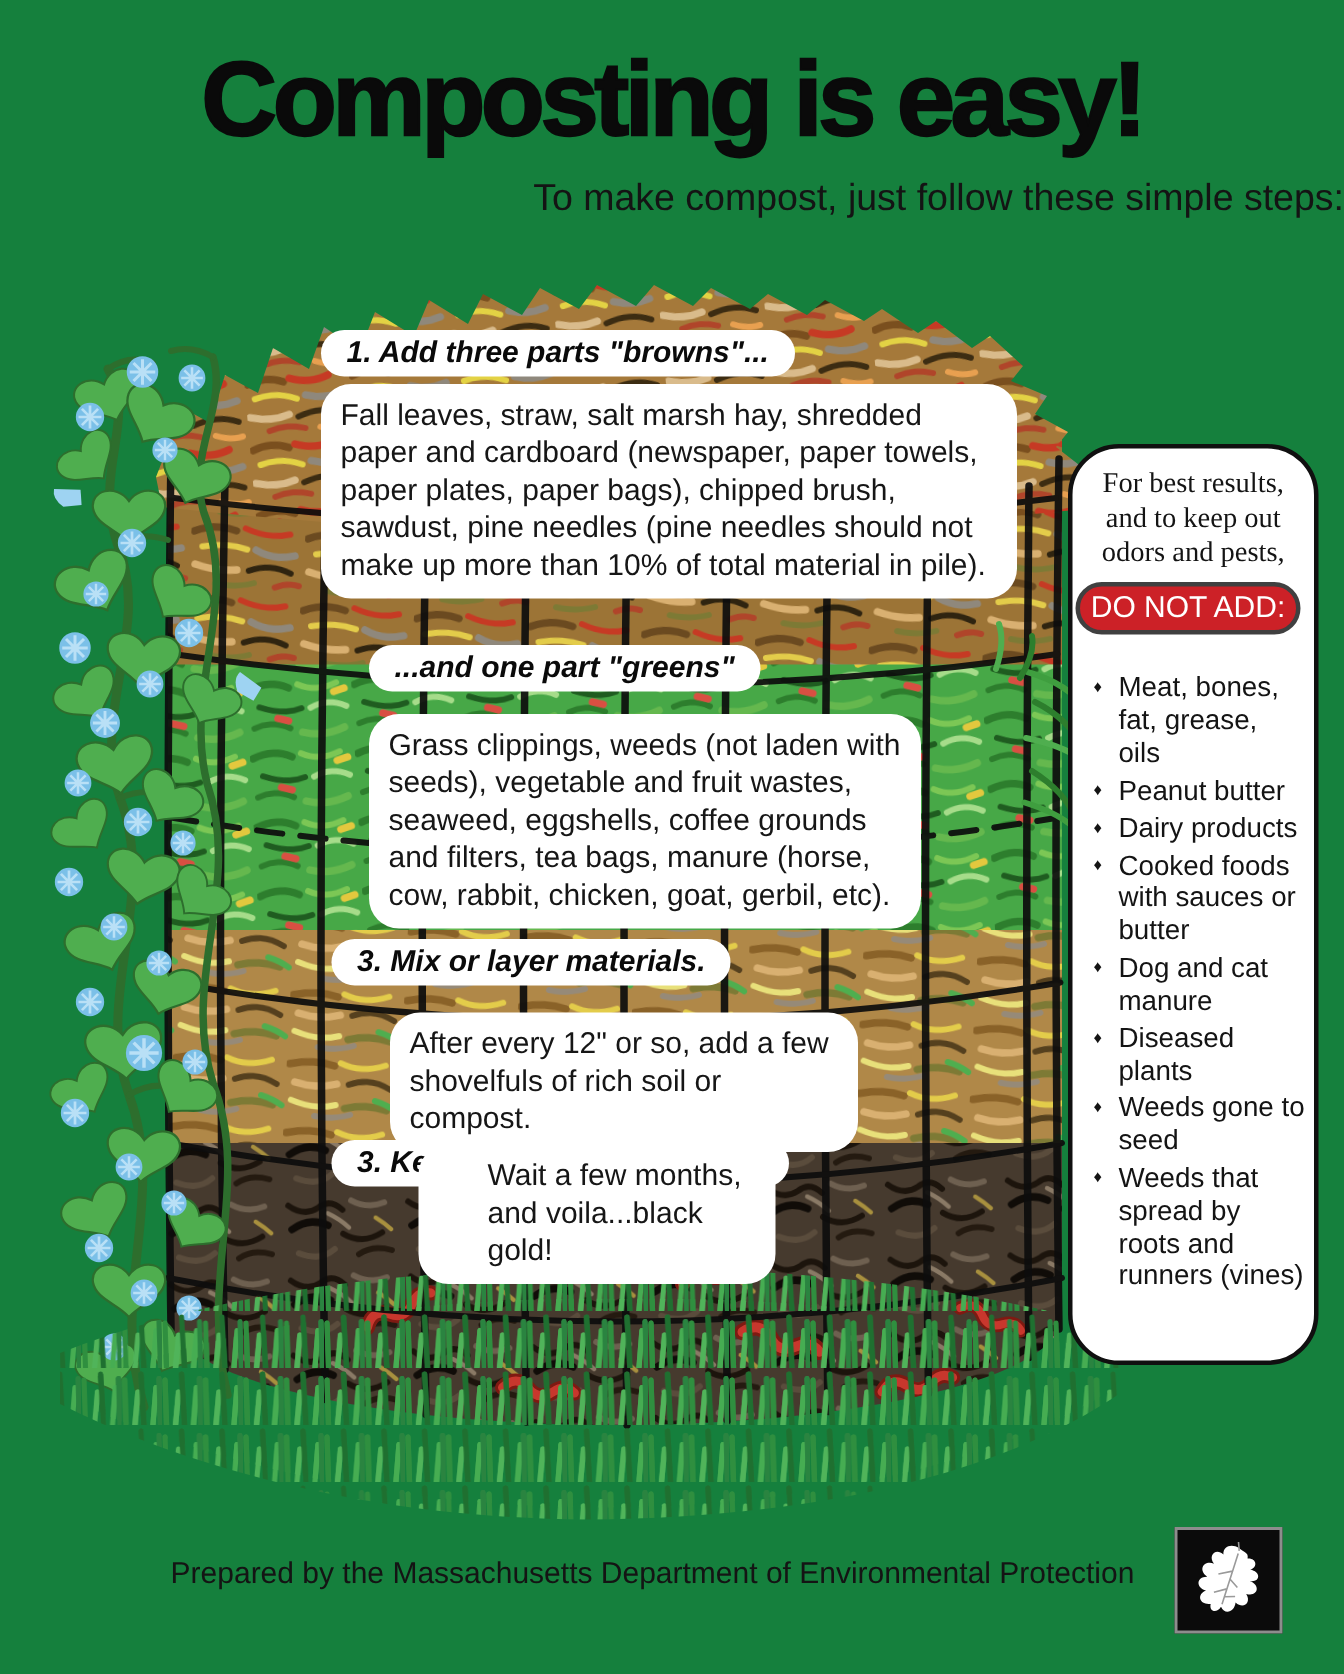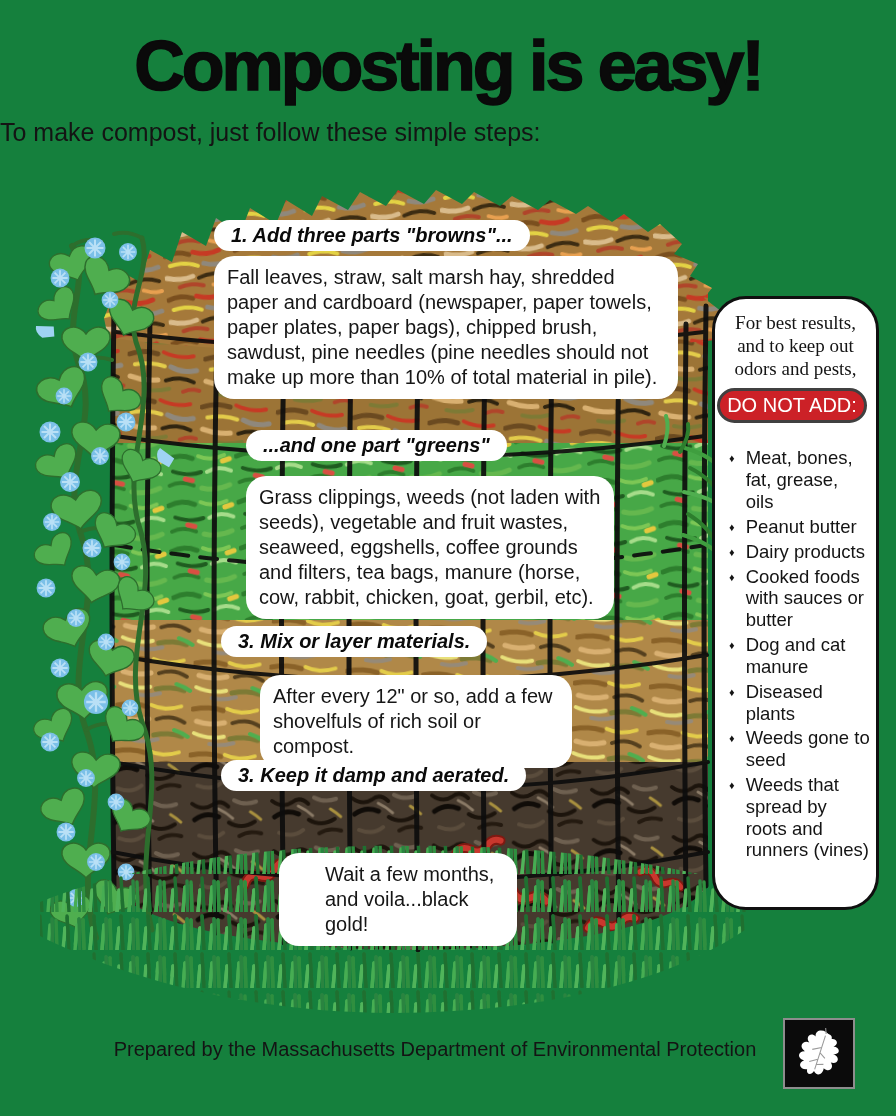--- a/index.html
+++ b/index.html
@@ -8,39 +8,39 @@
     position:relative; width:896px; height:1116px; background:#15803d;
     font-family:"Liberation Sans", sans-serif; color:#111; overflow:hidden;
   }
   .art { position:absolute; left:0; top:0; width:896px; height:1116px; }
   .title {
     position:absolute; top:26px; left:0; width:100%; text-align:center;
     font-size:70px; font-weight:bold; letter-spacing:-3px; color:#0a0a0a;
     -webkit-text-stroke:1.5px #0a0a0a;
   }
   .subtitle {
-    position:absolute; top:118px; left:0; width:100%; text-align:left;
+    position:absolute; top:118px; left:0; width:100%; text-align:right;
     font-size:25px; color:#141414;
   }
   .pill {
     position:absolute; background:#fff; border-radius:999px; padding:4px 17px;
     font-size:20px; font-weight:bold; font-style:italic; color:#0a0a0a; white-space:nowrap;
   }
   .callout {
     position:absolute; background:#fff; border-radius:20px; padding:9px 13px;
     font-size:20px; line-height:1.25; color:#161616;
   }
   #box1 { left:214px; top:256px; width:464px; }
   #pill1 { left:214px; top:220px; }
   #pill2 { left:246px; top:430px; }
   #box2 { left:246px; top:476px; width:368px; }
   #pill3 { left:221px; top:626px; }
   #box3 { left:260px; top:675px; width:312px; }
   #pill4 { left:221px; top:760px; }
-  #box4 { left:279px; top:853px; width:238px;padding-left:46px; }
+  #box4 { left:279px; top:763px; width:238px;padding-left:46px; }
   .panel {
     position:absolute; left:712px; top:296px; width:167px; height:614px;
     background:#fff; border:3px solid #101010; border-radius:34px;
     padding:13px 6px 6px; text-align:center;
   }
   .panel .intro { font-size:19px; line-height:1.2; color:#141414;font-family:Liberation Serif, serif; }
   .badge {
     margin:8px auto 24px; width:150px; background:#cc2127; border:3px solid #404040;
     border-radius:999px; color:#fff; font-size:20px; padding:3px 0; position:relative; left:-4px;
   }

